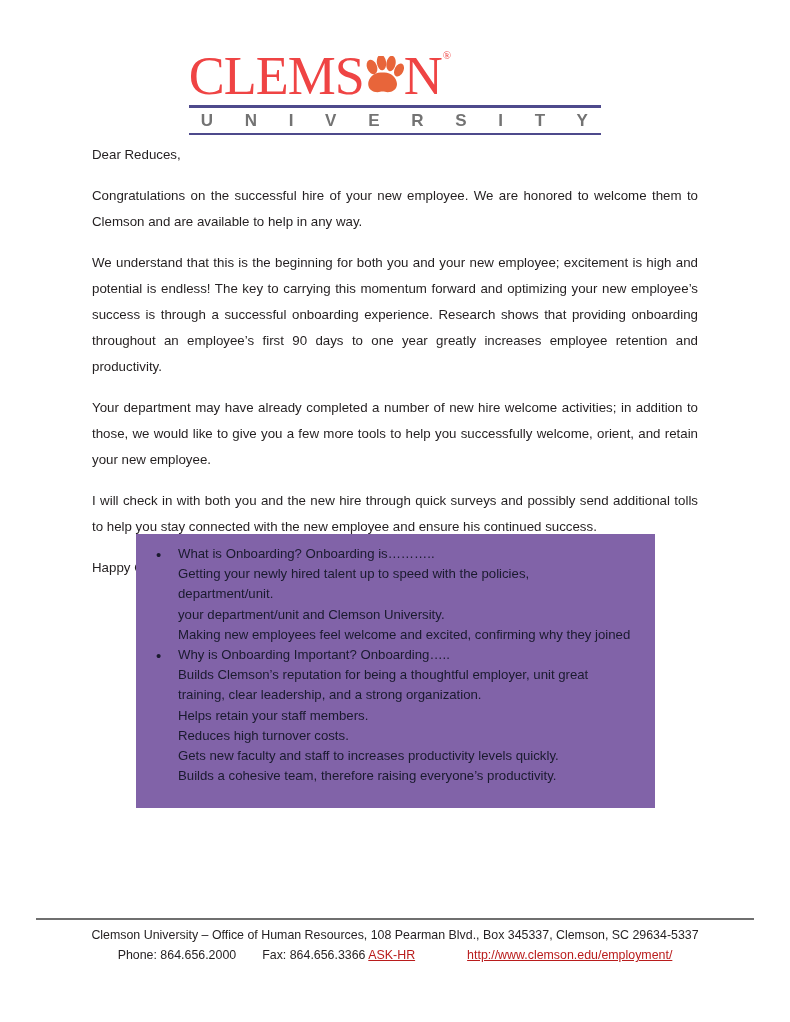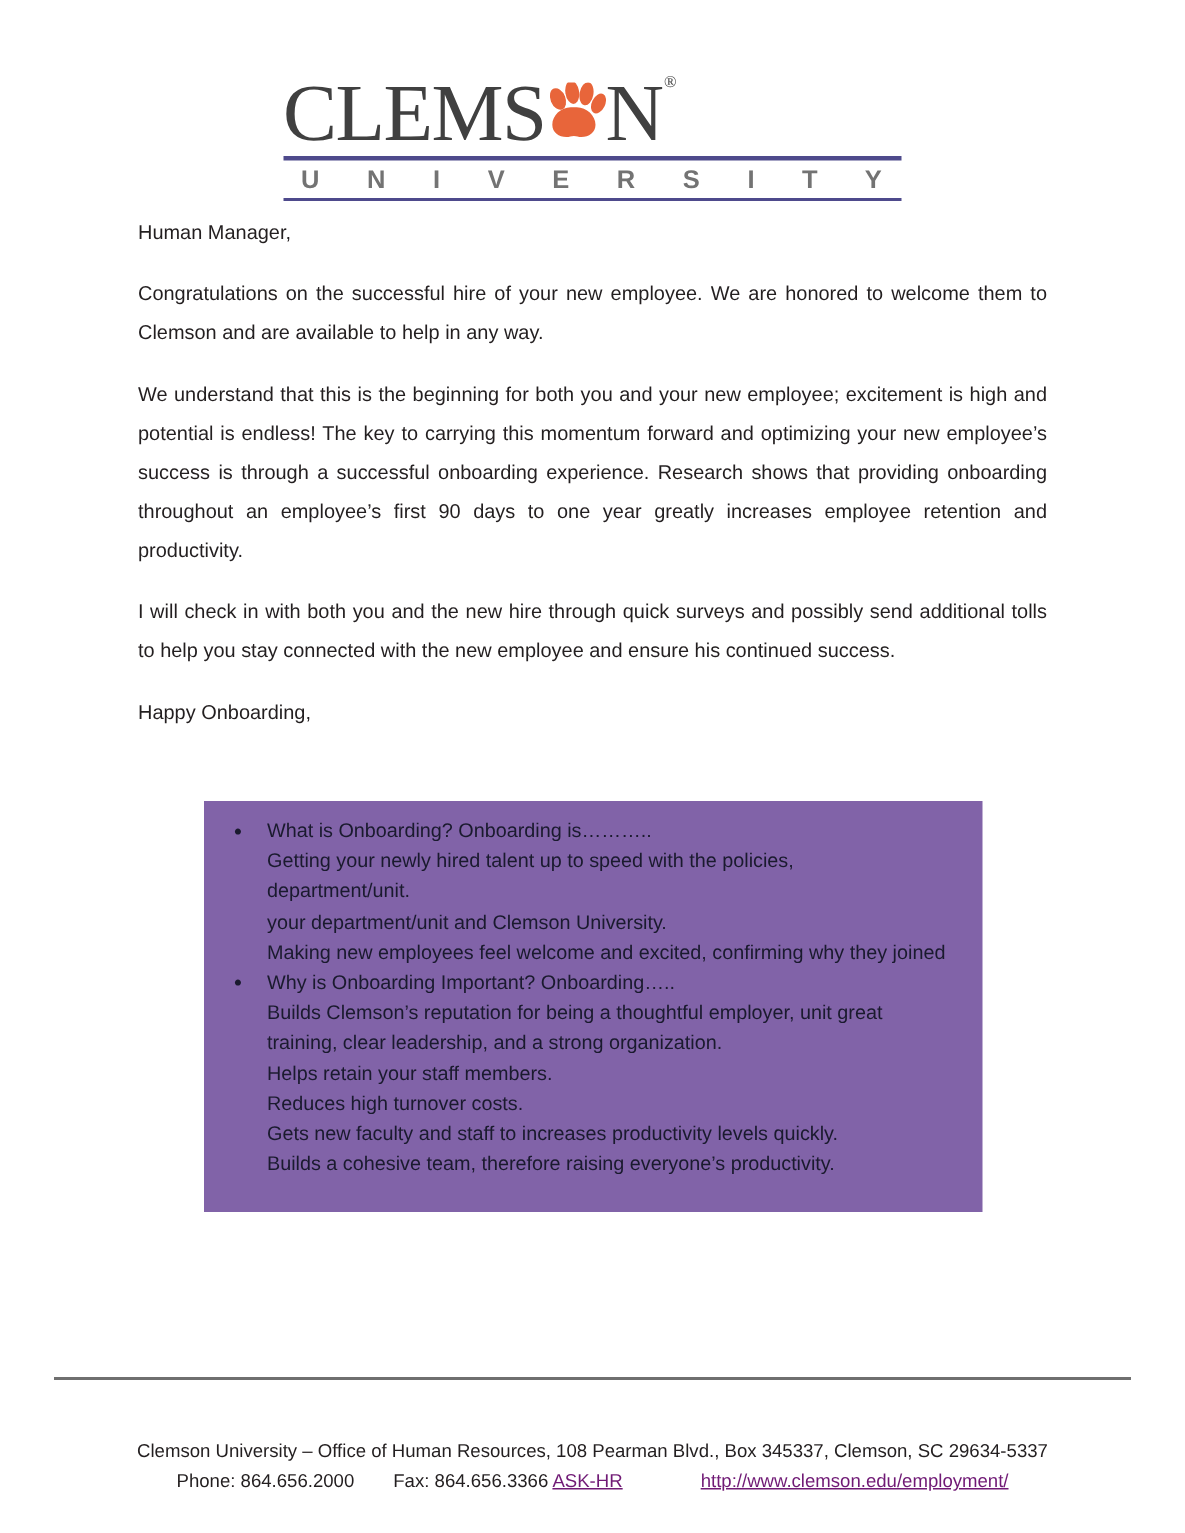--- a/index.html
+++ b/index.html
@@ -27,21 +27,21 @@
   .logo-inner {
     display: inline-block;
     position: relative;
     text-align: left;
   }
   .wordmark {
     font-family: "Liberation Serif", serif;
     font-size: 54px;
     line-height: 54px;
     letter-spacing: -1px;
-    color: #404040;
+    color: #ef4444;
     font-weight: 400;
     white-space: nowrap;
     position: relative;
   }
   .wordmark .reg {
     font-size: 11px;
     vertical-align: super;
     letter-spacing: 0;
     position: relative;
     top: -16px;
@@ -136,25 +136,24 @@
   }
   .footer {
     position: absolute;
     left: 36px;
     top: 925px;
     width: 718px;
     text-align: center;
     font-size: 12.4px;
     line-height: 20px;
     color: #231f20;
-    margin-top: 32px;
   }
   .footer .line2 { white-space: pre; }
   .footer a {
-    color: #701a75;
+    color: #b91c1c;
     text-decoration: underline;
   }
   .gap-a { display: inline-block; width: 26px; }
   .gap-b { display: inline-block; width: 52px; }
 </style>
 </head>
 <body>
 
 <div class="logo-block">
   <div class="logo-inner">
@@ -169,23 +168,24 @@
             </g>
           </svg></span><span>N</span><span class="reg">®</span>
     </div>
     <div class="rule-top"></div>
     <div class="univ">U N I V E R S I T Y</div>
     <div class="rule-bot"></div>
   </div>
 </div>
 
 <div class="letter">
-  <p class="plain">Human Manager,</p>
+  <p class="plain">Dear Reduces,</p>
   <p>Congratulations on the successful hire of your new employee. We are honored to welcome them to Clemson and are available to help in any way.</p>
   <p>We understand that this is the beginning for both you and your new employee; excitement is high and potential is endless! The key to carrying this momentum forward and optimizing your new employee’s success is through a successful onboarding experience. Research shows that providing onboarding throughout an employee’s first 90 days to one year greatly increases employee retention and productivity.</p>
+  <p>Your department may have already completed a number of new hire welcome activities; in addition to those, we would like to give you a few more tools to help you successfully welcome, orient, and retain your new employee.</p>
   <p>I will check in with both you and the new hire through quick surveys and possibly send additional tolls to help you stay connected with the new employee and ensure his continued success.</p>
   <p class="plain">Happy Onboarding,</p>
 </div>
 
 <div class="callout">
 
   <div class="c-item">
     <div class="c-bullet">•</div>
     <div class="c-lines">
       <div class="c-line bold">What is Onboarding? Onboarding is………..</div>

